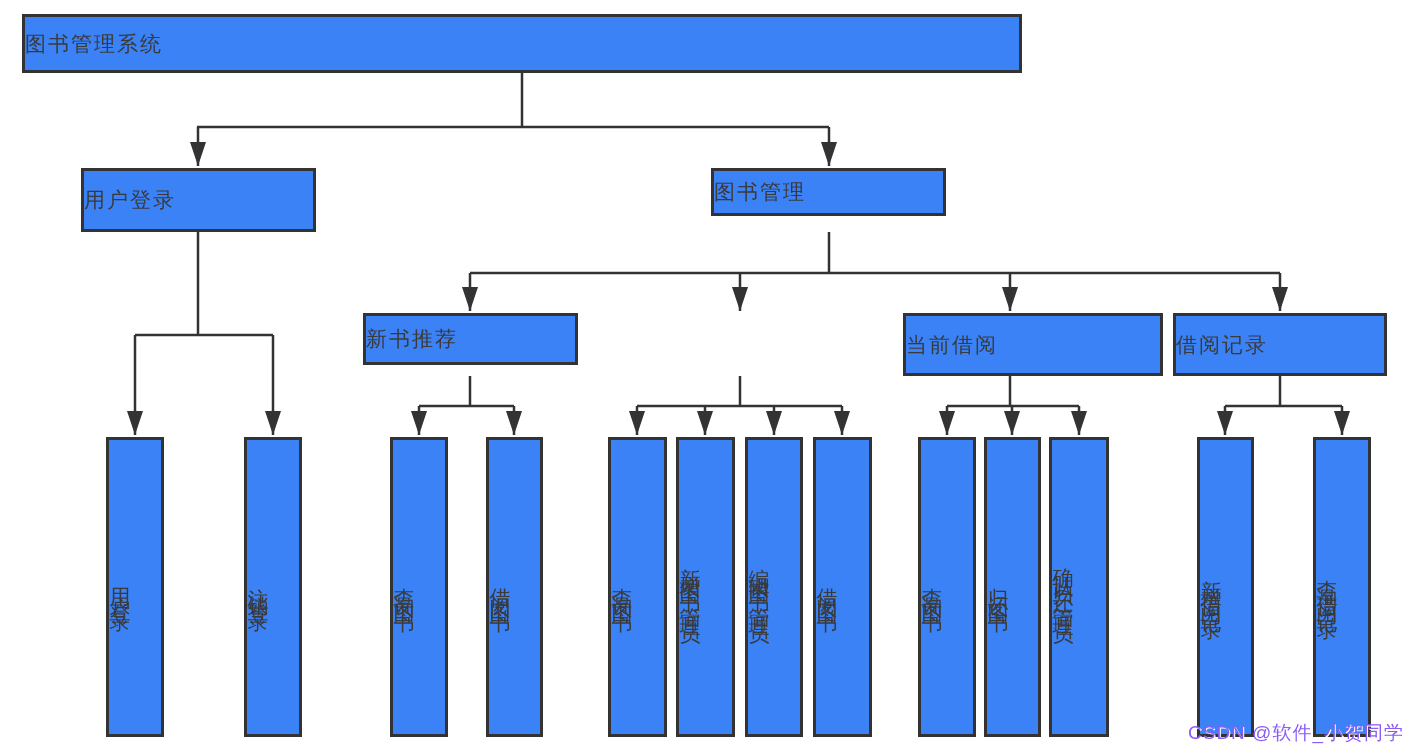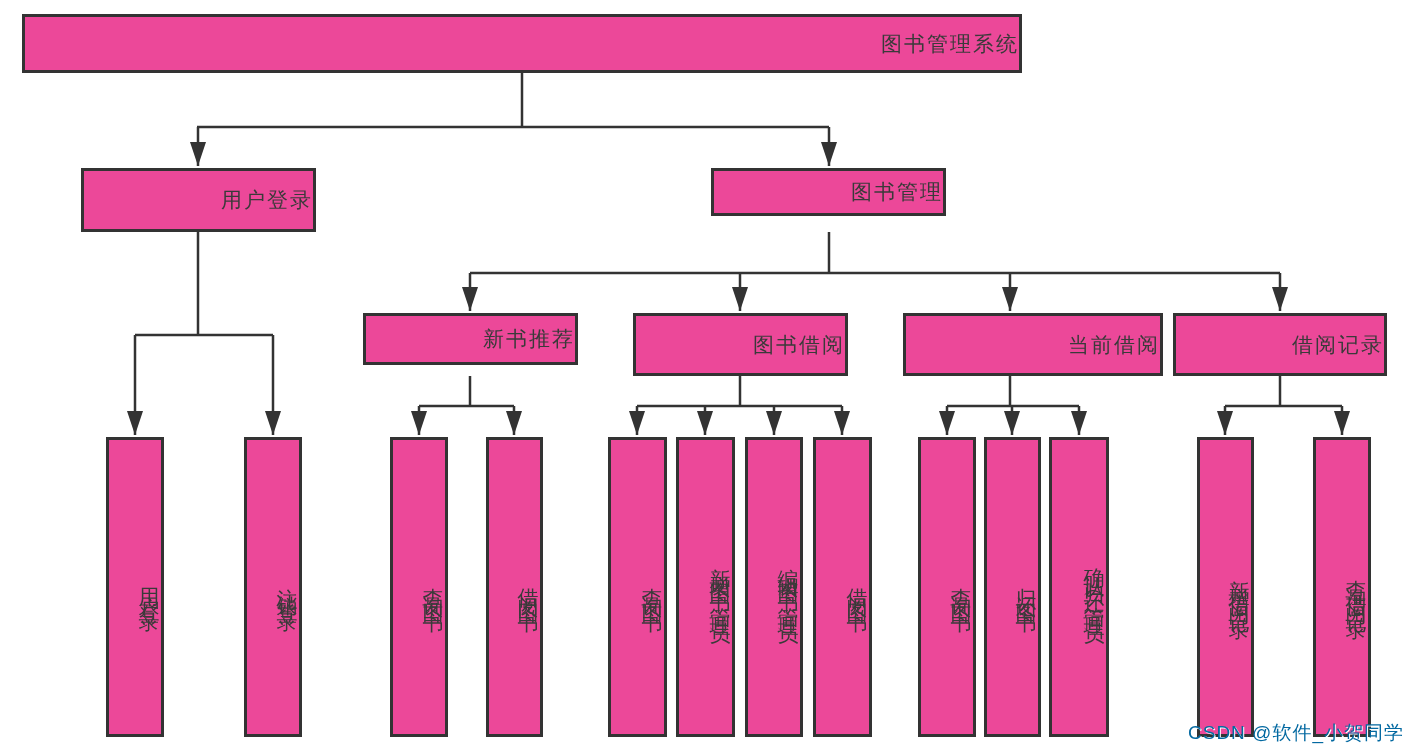--- a/index.html
+++ b/index.html
@@ -3,31 +3,31 @@
 <meta charset="utf-8">
 <style>
   html,body{margin:0;padding:0;background:#fff;}
   .canvas{
     position:relative;width:1405px;height:747px;background:#ffffff;
     font-family:"Liberation Sans",sans-serif;color:#3a3a3a;overflow:hidden;
   }
   .connectors{position:absolute;left:0;top:0;z-index:1;}
   .box{
     position:absolute;box-sizing:border-box;border:3px solid #333333;
-    background:#ec4899;display:flex;align-items:center;justify-content:flex-end;
+    background:#3b82f6;display:flex;align-items:center;justify-content:flex-start;
     z-index:2;
   }
   .node{font-size:21px;letter-spacing:2px;white-space:nowrap;}
   .leaf span{
     writing-mode:vertical-rl;text-orientation:mixed;
     font-size:21px;letter-spacing:8px;line-height:1.1;
   }
   .watermark{
     position:absolute;left:1188px;top:720px;z-index:6;
-    font-size:19px;color:#0369a1;text-shadow:1px 1px 0 #ffffff;
+    font-size:19px;color:#8b5cf6;text-shadow:1px 1px 0 #ffffff;
     letter-spacing:1px;white-space:nowrap;
   }
 </style>
 </head>
 <body>
 
 <div class="canvas">
 
   <svg class="connectors" width="1405" height="747" viewBox="0 0 1405 747" xmlns="http://www.w3.org/2000/svg">
     <defs>
@@ -86,23 +86,20 @@
   <div class="box node" style="left:81px;top:168px;width:235px;height:64px">
     <span>用户登录</span>
   </div>
   <div class="box node" style="left:711px;top:168px;width:235px;height:48px">
     <span>图书管理</span>
   </div>
 
   <div class="box node" style="left:363px;top:313px;width:215px;height:52px">
     <span>新书推荐</span>
   </div>
-  <div class="box node" style="left:633px;top:313px;width:215px;height:63px">
-    <span>图书借阅</span>
-  </div>
   <div class="box node" style="left:903px;top:313px;width:260px;height:63px">
     <span>当前借阅</span>
   </div>
   <div class="box node" style="left:1173px;top:313px;width:214px;height:63px">
     <span>借阅记录</span>
   </div>
 
   <div class="box leaf" style="left:106px;top:437px;width:58px;height:300px">
     <span>用户登录</span>
   </div>

